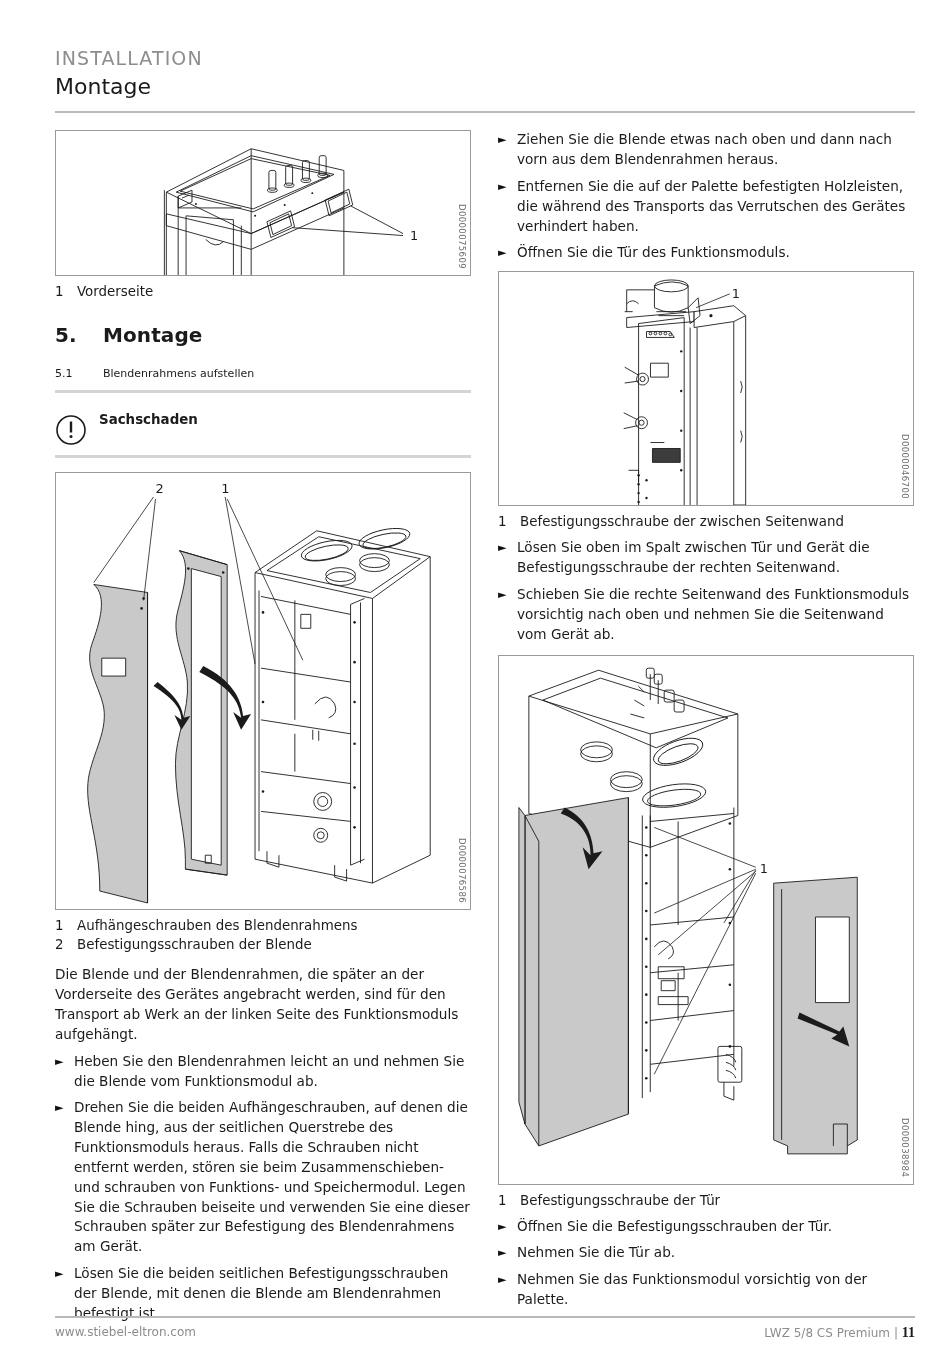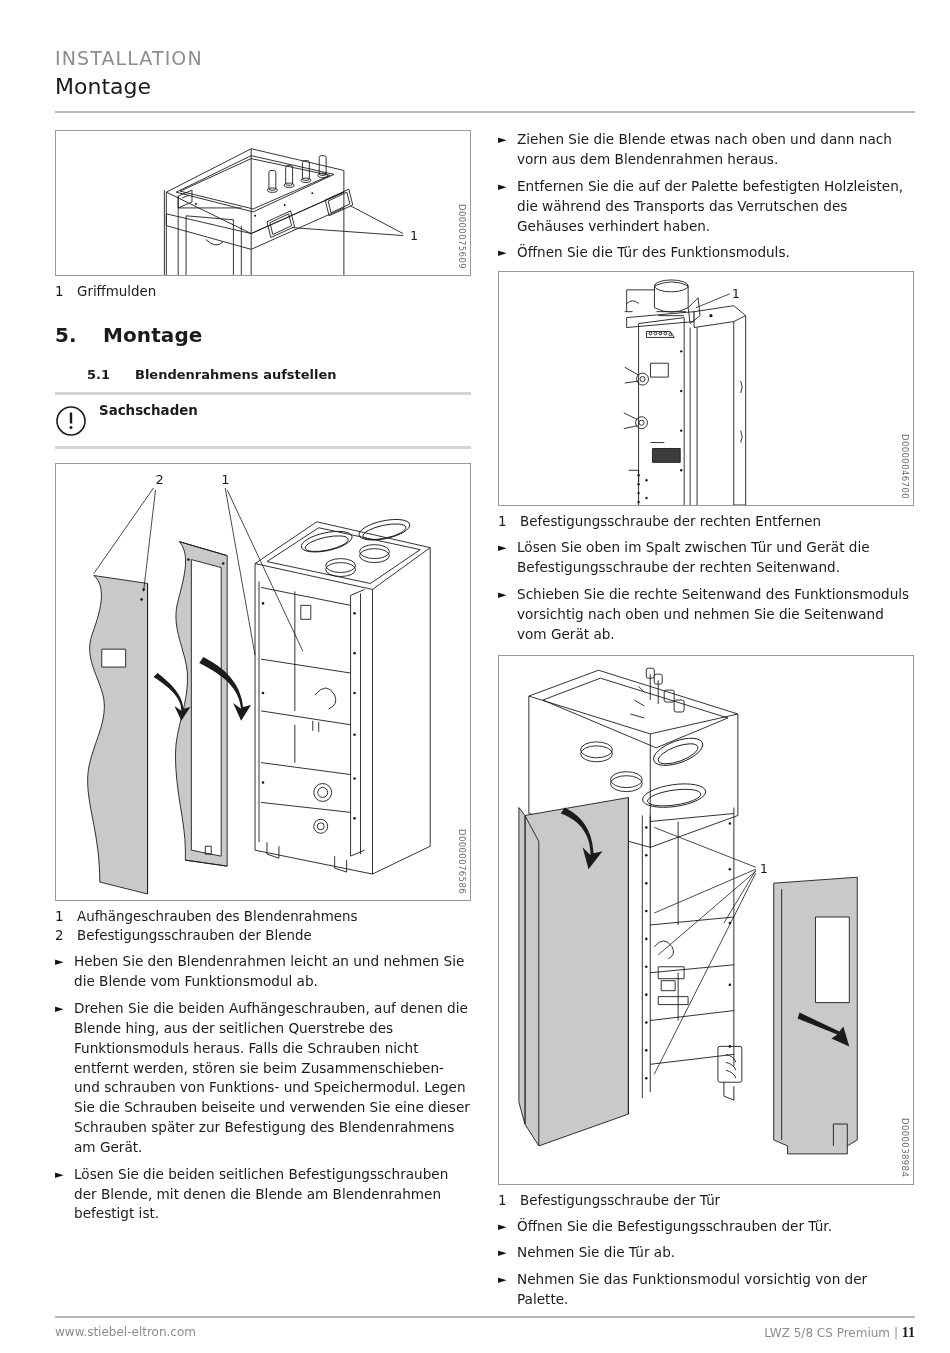--- a/index.html
+++ b/index.html
@@ -50,29 +50,29 @@
   .legend-num { width:22px; flex:none; }
   .legend-txt { flex:1; }
 
   
   h2.sec {
     display:flex; font-size:20px; font-weight:bold;
     margin-top:22px; margin-bottom:2px; letter-spacing:0.1px;
   }
   h2.sec .num { width:48px; flex:none; }
   h3.sub {
-    display:flex; font-size:13px; font-weight:bold;
-    margin-top:20px; margin-bottom:10px;margin-left:32px;
+    display:flex; font-size:11px; font-weight:normal;
+    margin-top:20px; margin-bottom:10px;
   }
   h3.sub .num { width:48px; flex:none; }
 
   
   .warn { margin-top:4px; }
   .warn-rule { height:3px; background:#d4d4d4; }
-  .warn-body { display:flex; padding:7px 0 9px 0; }
+  .warn-body { display:flex; padding:18px 0 9px 0; }
   .warn-icon { width:44px; flex:none; padding-top:3px; }
   .warn-icon svg { display:block; }
   .warn-txt { flex:1; }
   .warn-title { font-size:13.4px; font-weight:bold; line-height:1.35; }
   .warn-p {
     font-size:13.6px; line-height:1.46;
     text-align:justify; padding-right:2px;
   }
 
   
@@ -169,21 +169,21 @@
             </g>
           </g>
           <text x="357" y="111" font-family="DejaVu Sans, sans-serif" font-size="13" fill="#1b1b1b">1</text>
         </svg>
         <div class="fig-id">D0000075609</div>
       </div>
 
       <div class="legend">
         <div class="legend-row">
           <span class="legend-num">1</span>
-          <span class="legend-txt">Griffmulden</span>
+          <span class="legend-txt">Vorderseite</span>
         </div>
       </div>
 
       <h2 class="sec">
         <span class="num">5.</span>
         <span>Montage</span>
       </h2>
       <h3 class="sub">
         <span class="num">5.1</span>
         <span>Blendenrahmens aufstellen</span>
@@ -296,20 +296,21 @@
         <div class="legend-row">
           <span class="legend-num">1</span>
           <span class="legend-txt">Aufhängeschrauben des Blendenrahmens</span>
         </div>
         <div class="legend-row">
           <span class="legend-num">2</span>
           <span class="legend-txt">Befestigungsschrauben der Blende</span>
         </div>
       </div>
 
+      <div class="para">Die Blende und der Blendenrahmen, die später an der Vorderseite des Gerätes angebracht werden, sind für den Transport ab Werk an der linken Seite des Funktionsmoduls aufgehängt.</div>
 
       <ul class="steps">
         <li>
           <span class="bullet">►</span>
           <span class="txt">Heben Sie den Blendenrahmen leicht an und nehmen Sie die Blende vom Funktionsmodul ab.</span>
         </li>
         <li>
           <span class="bullet">►</span>
           <span class="txt">Drehen Sie die beiden Aufhängeschrauben, auf denen die Blende hing, aus der seitlichen Querstrebe des Funktionsmoduls heraus. Falls die Schrauben nicht entfernt werden, stören sie beim Zusammenschieben- und schrauben von Funktions- und Speichermodul. Legen Sie die Schrauben beiseite und verwenden Sie eine dieser Schrauben später zur Befestigung des Blendenrahmens am Gerät.</span>
         </li>
@@ -322,21 +323,21 @@
 
     <div class="col">
 
       <ul class="steps" style="margin-top:0;">
         <li>
           <span class="bullet">►</span>
           <span class="txt">Ziehen Sie die Blende etwas nach oben und dann nach vorn aus dem Blendenrahmen heraus.</span>
         </li>
         <li>
           <span class="bullet">►</span>
-          <span class="txt">Entfernen Sie die auf der Palette befestigten Holzleisten, die während des Transports das Verrutschen des Gehäuses verhindert haben.</span>
+          <span class="txt">Entfernen Sie die auf der Palette befestigten Holzleisten, die während des Transports das Verrutschen des Gerätes verhindert haben.</span>
         </li>
         <li>
           <span class="bullet">►</span>
           <span class="txt">Öffnen Sie die Tür des Funktionsmoduls.</span>
         </li>
       </ul>
 
       <div class="figure" style="height:235px; margin-top:8px;">
         <svg viewBox="0 0 416 235">
           <g fill="none" stroke="#1b1b1b" stroke-width="0.9" stroke-linejoin="round">
@@ -400,21 +401,21 @@
             <path d="M198 36 L232 22" stroke-width="0.8"></path>
           </g>
           <text x="234" y="26" font-family="DejaVu Sans, sans-serif" font-size="13" fill="#1b1b1b">1</text>
         </svg>
         <div class="fig-id">D0000046700</div>
       </div>
 
       <div class="legend">
         <div class="legend-row">
           <span class="legend-num">1</span>
-          <span class="legend-txt">Befestigungsschraube der rechten Entfernen</span>
+          <span class="legend-txt">Befestigungsschraube der zwischen Seitenwand</span>
         </div>
       </div>
 
       <ul class="steps tight">
         <li>
           <span class="bullet">►</span>
           <span class="txt">Lösen Sie oben im Spalt zwischen Tür und Gerät die Befestigungsschraube der rechten Seitenwand.</span>
         </li>
         <li>
           <span class="bullet">►</span>

